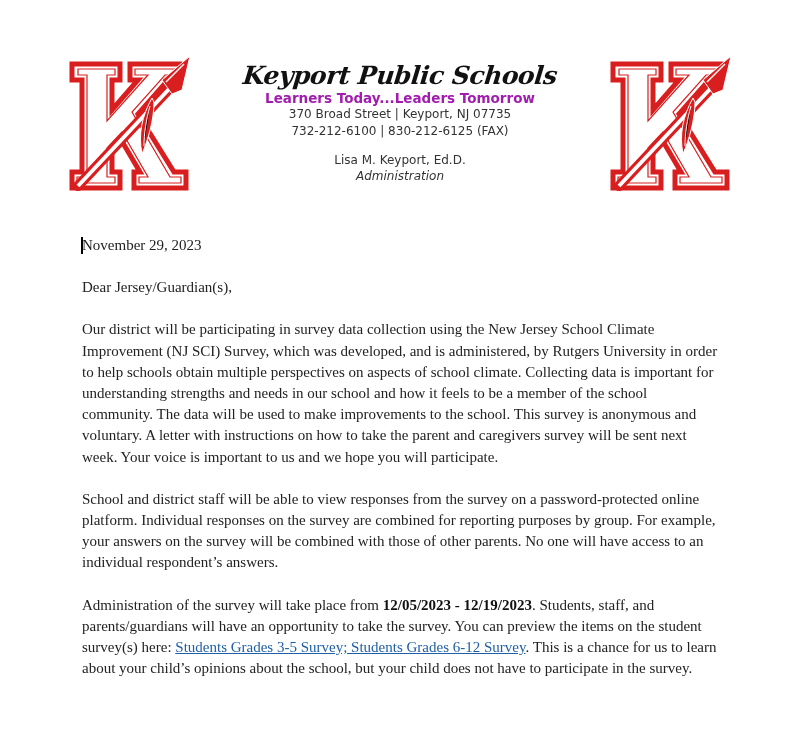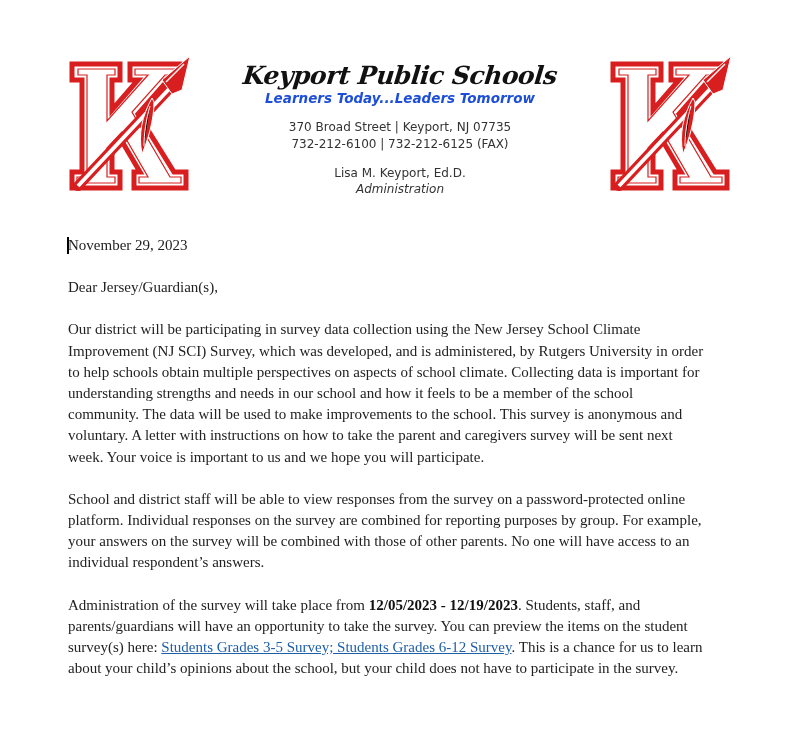--- a/index.html
+++ b/index.html
@@ -4,26 +4,26 @@
   <style>
     html, body { margin: 0; padding: 0; background: #ffffff; }
     body { width: 797px; height: 746px; position: relative; overflow: hidden; color: #222; }
 
     .logo { position: absolute; width: 124px; height: 142px; }
     .logo-left { left: 68px; top: 54px; }
     .logo-right { left: 609px; top: 54px; }
 
     .letterhead { position: absolute; left: 230px; top: 60px; width: 340px; text-align: center; font-family: "DejaVu Sans", sans-serif; color: #222; }
     .school-name { font-family: "DejaVu Serif", serif; font-style: italic; font-weight: bold; font-size: 25px; letter-spacing: -0.5px; line-height: 32px; color: #111; transform: skewX(-6deg); }
-    .tagline { font-style: italic; font-weight: bold; font-size: 13.5px; line-height: 16px; color: #1d4ed8; margin-top: -2px; text-align: center; }
-    .address { font-size: 12px; line-height: 17px; margin-top: 13px; color: #333; }
+    .tagline { font-weight: bold; font-size: 13.5px; line-height: 16px; color: #a21caf; margin-top: -2px; text-align: center; }
+    .address { font-size: 12px; line-height: 17px; color: #333; }
     .superintendent { font-size: 12px; line-height: 16px; margin-top: 12px; color: #333; }
     .superintendent .title { font-style: italic; }
 
-    .letter { position: absolute; left: 68px; top: 235px; width: 640px; font-family: "Liberation Serif", serif; font-size: 15px; line-height: 21.2px; color: #222; }
+    .letter { position: absolute; left: 82px; top: 235px; width: 640px; font-family: "Liberation Serif", serif; font-size: 15px; line-height: 21.2px; color: #222; }
     .letter p { margin: 0 0 21px 0; }
     .date { position: relative; }
     .cursor { position: absolute; left: -1px; top: 2px; width: 2px; height: 17px; background: #000; }
     .letter b { font-weight: bold; color: #111; }
     .letter a { color: #1f5fa8; text-decoration: underline; cursor: pointer; }
   </style>
 </head>
 <body>
 
 <div class="logo logo-left">
@@ -37,21 +37,21 @@
     <path d="M84 44 C 74 62, 70 80, 74 100 C 80 86, 86 66, 86 48 Z" fill="#d81e1e" stroke="#ffffff" stroke-width="1"></path>
     <path d="M82 52 C 78 66, 76 80, 76 92" stroke="#ffffff" stroke-width="1"></path>
   </svg>
 </div>
 
 <div class="letterhead">
   <div class="school-name">Keyport Public Schools</div>
   <div class="tagline">Learners Today...Leaders Tomorrow</div>
   <div class="address">
     <div>370 Broad Street | Keyport, NJ 07735</div>
-    <div>732-212-6100 | 732-212-6125 (FAX)</div>
+    <div>732-212-6100 | 830-212-6125 (FAX)</div>
   </div>
   <div class="superintendent">
     <div>Lisa M. Keyport, Ed.D.</div>
     <div class="title">Administration</div>
   </div>
 </div>
 
 <div class="logo logo-right">
   <svg width="124" height="142" viewBox="0 0 124 142">
     <path d="M4 10 H52 V26 H44 V56 L70 26 H62 V10 H112 V26 H100 L70 60 L106 118 H118 V134 H66 V118 H72 L52 84 L44 92 V118 H52 V134 H4 V118 H14 V26 H4 Z" fill="#ffffff" stroke="#d81e1e" stroke-width="5" stroke-linejoin="miter"></path>

